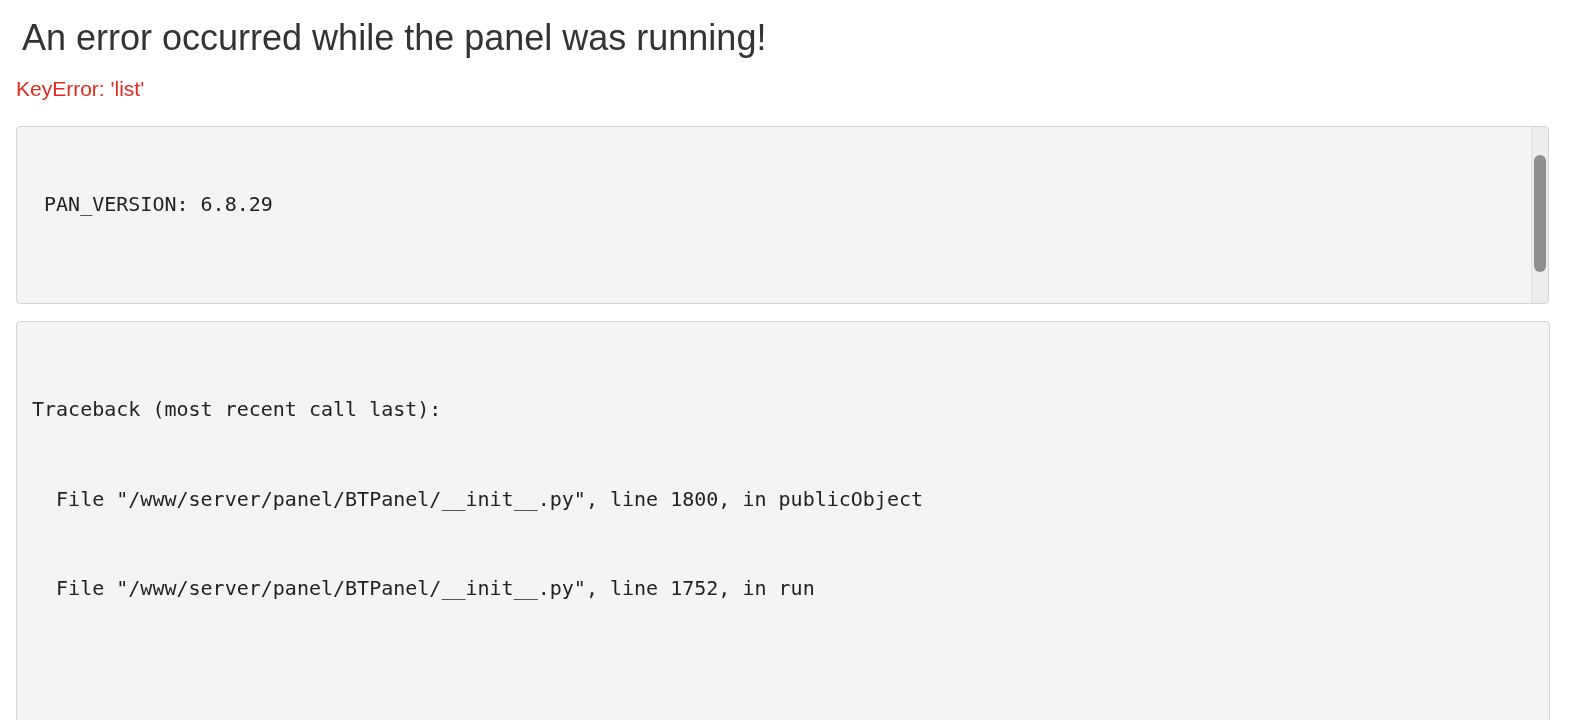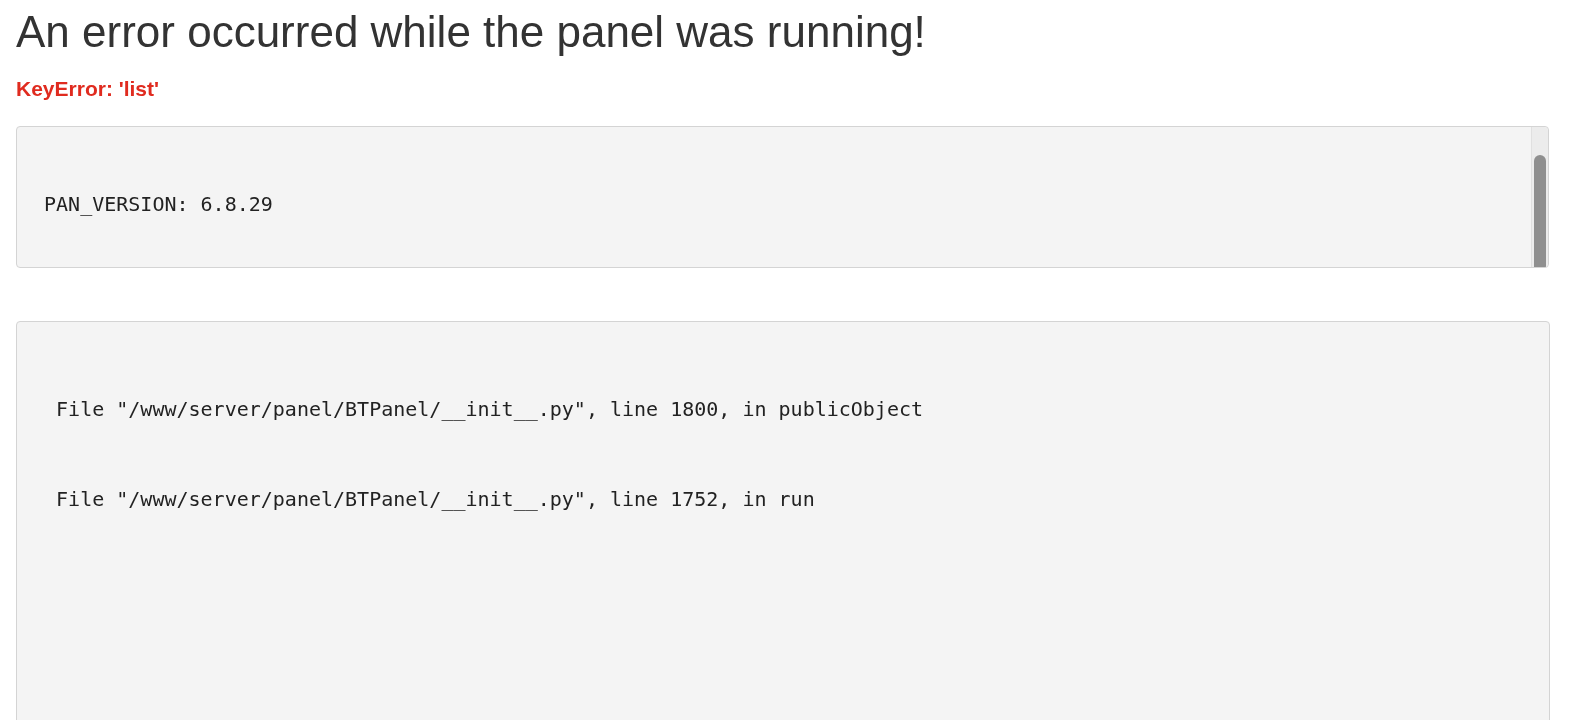--- a/index.html
+++ b/index.html
@@ -12,42 +12,41 @@
     }
     body {
       font-family: "Liberation Sans", sans-serif;
       color: #333333;
       position: relative;
     }
     .title {
       position: absolute;
       left: 16px;
       top: 8px;
-      margin: 0;
-      font-size: 44px;
+      margin: 6px;
+      font-size: 36px;
       font-weight: normal;
       line-height: 48px;
       color: #333333;
       letter-spacing: 0;
     }
     .error-msg {
       position: absolute;
       left: 16px;
       top: 75px;
       font-size: 21px;
       line-height: 28px;
       color: #e02b1f;
-      font-weight: bold;
     }
     .env-box {
       position: absolute;
       left: 16px;
       top: 126px;
       width: 1533px;
-      height: 142px;
+      height: 178px;
       box-sizing: border-box;
       background: #f4f4f4;
       border: 1px solid #d4d4d4;
       border-radius: 4px;
       overflow: hidden;
     }
     .env-content {
       position: absolute;
       left: 15px;
       top: 4px;
@@ -117,20 +116,21 @@
     
     
   </div>
   <div class="scrollbar">
     <div class="scrollbar-thumb"></div>
   </div>
 </div>
 
 <div class="trace-box">
   <div class="trace-content">
+    <span class="trace-line">Traceback (most recent call last):</span>
     <span class="trace-line">  File "/www/server/panel/BTPanel/__init__.py", line 1800, in publicObject</span>
     <span class="trace-line">  File "/www/server/panel/BTPanel/__init__.py", line 1752, in run</span>
     
     
     
     
     
     
   </div>
 </div>

